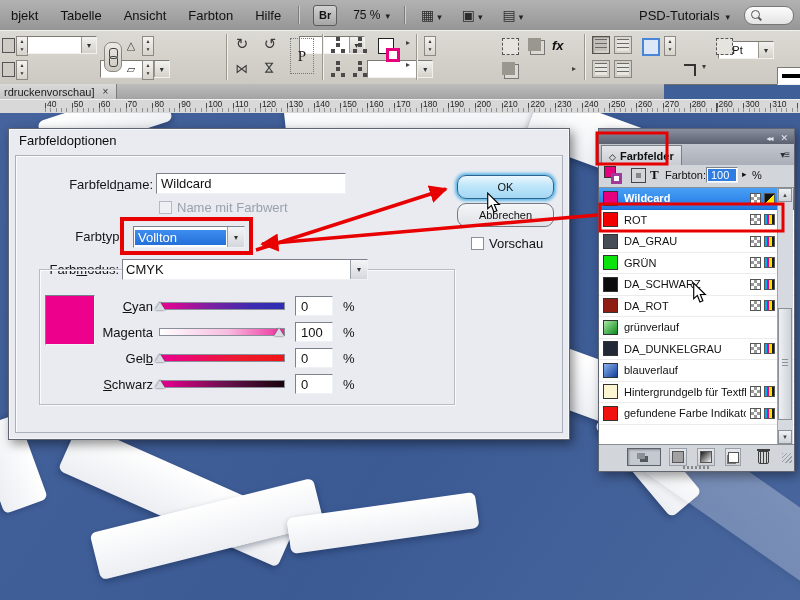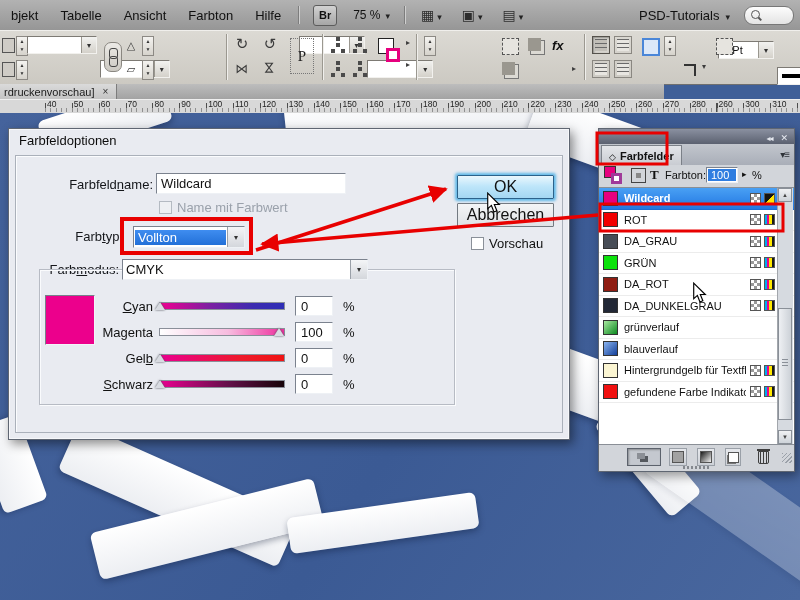--- a/index.html
+++ b/index.html
@@ -107,21 +107,21 @@
   .cswatch{position:absolute;left:36px;top:166px;width:50px;height:50px;border:1px solid;border-color:#777e8a #f2f4f8 #f2f4f8 #777e8a;box-sizing:border-box;}
   .sliders{position:absolute;left:58px;top:164px;width:384px;}
   .slider-row{display:flex;align-items:center;height:26px;}
   .slabel{width:86px;text-align:right;font-size:13px;}
   .track{position:relative;width:124px;height:6px;border:1px solid #8a8f99;margin-left:6px;}
   .thumb{position:absolute;bottom:-1px;width:0;height:0;border-left:5px solid transparent;border-right:5px solid transparent;
          border-bottom:8px solid #d9dce2;filter:drop-shadow(0 0 1px #4a4f58);}
   .val{width:38px;height:20px;margin-left:10px;background:#fff;border:1px solid;border-color:#7b828e #eef1f5 #eef1f5 #7b828e;
        font-size:13px;display:flex;align-items:center;padding-left:5px;box-sizing:border-box;}
   .unit{margin-left:10px;font-size:13px;}
-  .btn{position:absolute;width:95px;height:22px;font-size:16px;display:flex;align-items:center;justify-content:center;border-radius:1px;}
+  .btn{position:absolute;width:95px;height:22px;font-size:11px;display:flex;align-items:center;justify-content:center;border-radius:9px;}
   .btn.ok{background:linear-gradient(#ebf7fd,#bfe6fa 45%,#a3d7f3);border:1px solid #2c628b;box-shadow:0 0 3px 2px #5fb8e8;}
   .btn.cancel{background:linear-gradient(#f4f5f6,#dfe2e6);border:1px solid #737a82;}
 
   
   .panel{left:598px;top:128px;width:197px;height:344px;background:#d2d5da;border:1px solid #5f6672;box-shadow:3px 4px 10px rgba(0,0,0,.4);box-sizing:border-box;font-size:11px;}
   .pstrip{position:absolute;left:0;top:0;width:100%;height:15px;background:linear-gradient(#8a90a0,#5b6170);display:flex;align-items:center;justify-content:flex-end;gap:8px;padding-right:6px;box-sizing:border-box;color:#e6e9f0;}
   .collapse::after{content:"◂◂";font-size:8px;letter-spacing:-1px;}
   .xclose::after{content:"✕";font-size:9px;}
   .ptabrow{position:absolute;left:0;top:15px;width:100%;height:21px;background:linear-gradient(#c2c6cd,#a9aeb8);border-bottom:1px solid #83888f;}
   .ptab{position:absolute;left:2px;top:1px;height:20px;padding:0 7px;background:linear-gradient(#e3e5e9,#c8cbd1);
@@ -485,48 +485,57 @@
           <div class="srow cmyk">
             <span class="chip" style="background: rgb(12, 226, 12);"></span>
             <span class="sname">GRÜN</span>
             <span class="ricons">
               <span class="ricon icon-checker"></span>
               <span class="ricon icon-cmyk"></span>
 
             </span>
           </div>
 
+          <div class="srow cmyk">
+            <span class="chip" style="background: rgb(11, 11, 13);"></span>
+            <span class="sname">DA_SCHWARZ</span>
+            <span class="ricons">
+              <span class="ricon icon-checker"></span>
+              <span class="ricon icon-cmyk"></span>
+
+            </span>
+          </div>
 
           <div class="srow cmyk">
             <span class="chip" style="background: rgb(143, 29, 18);"></span>
             <span class="sname">DA_ROT</span>
-            <span class="ricons">
-              <span class="ricon icon-checker"></span>
-              <span class="ricon icon-cmyk"></span>
-
-            </span>
-          </div>
-
-          <div class="srow cmyk">
-            <span class="chip" style="background: rgb(34, 40, 54);"></span>
-            <span class="sname">DA_DUNKELGRAU</span>
             <span class="ricons">
               <span class="ricon icon-checker"></span>
               <span class="ricon icon-cmyk"></span>
 
             </span>
           </div>
 
           <div class="srow plain">
             <span class="chip" style="background: linear-gradient(135deg, rgb(168, 232, 160), rgb(12, 138, 32));"></span>
             <span class="sname">grünverlauf</span>
             <span class="ricons">
               
               
               
+            </span>
+          </div>
+
+          <div class="srow cmyk">
+            <span class="chip" style="background: rgb(34, 40, 54);"></span>
+            <span class="sname">DA_DUNKELGRAU</span>
+            <span class="ricons">
+              <span class="ricon icon-checker"></span>
+              <span class="ricon icon-cmyk"></span>
+
             </span>
           </div>
 
           <div class="srow plain">
             <span class="chip" style="background: linear-gradient(135deg, rgb(138, 180, 240), rgb(18, 62, 152));"></span>
             <span class="sname">blauverlauf</span>
             <span class="ricons">
               
               
               

